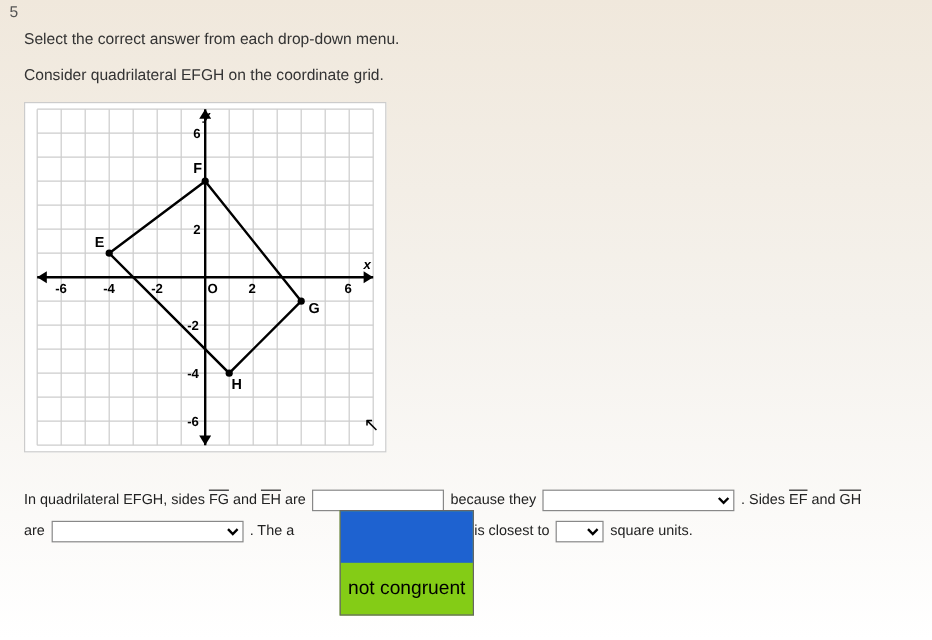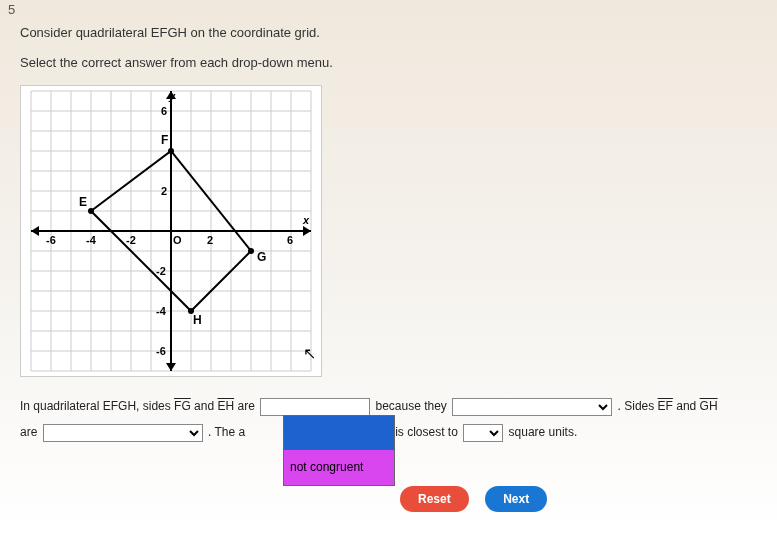--- a/index.html
+++ b/index.html
@@ -32,21 +32,21 @@
   height: 290px;
   background: #fff;
   border: 1px solid #ccc;
   position: relative;
   margin-top: 5px;
 }
 .chart-container svg {
   display: block;
 }
 .answer-area {
-  margin-top: 16px;
+  margin-top: 26px;
   font-size: 12px;
   color: #222;
   line-height: 2.2;
   position: relative;
 }
 select.dd {
   font-size: 11px;
   height: 18px;
   border: 1px solid #888;
   background: #fff;
@@ -57,22 +57,22 @@
 select.dd.open {
   color: transparent;
 }
 .overline {
   text-decoration: overline;
 }
 .dropdown-open {
   position: absolute;
   width: 110px;
   border: 1px solid #666;
-  background: #d946ef;
-  font-size: 12px;
+  background: #84cc16;
+  font-size: 16px;
   z-index: 10;
 }
 .dropdown-open .opt {
   padding: 4px 6px;
   color: #000;
 }
 .dropdown-open .opt.sel {
   background: #1e62d0;
   color: #fff;
 }
@@ -98,22 +98,22 @@
   font-size: 16px;
   color: #000;
 }
 </style>
 </head>
 <body>
 
 <div class="qnum">5</div>
 
 <div class="content">
+  <p class="instruction">Select the correct answer from each drop-down menu.</p>
   <p class="instruction">Consider quadrilateral EFGH on the coordinate grid.</p>
-  <p class="instruction">Select the correct answer from each drop-down menu.</p>
 
   <div class="chart-container">
     <svg width="300" height="290" viewBox="0 0 300 290">
       <g>
         <g stroke="#ccc" stroke-width="1">
           <line x1="10" y1="5" x2="10" y2="285"></line>
             <line x1="30" y1="5" x2="30" y2="285"></line>
           <line x1="50" y1="5" x2="50" y2="285"></line>
             <line x1="70" y1="5" x2="70" y2="285"></line>
           <line x1="90" y1="5" x2="90" y2="285"></line>
@@ -186,17 +186,13 @@
     <span>In quadrilateral EFGH, sides </span><span class="overline">FG</span><span> and </span><span class="overline">EH</span><span> are </span><select class="dd open" style="width:110px"><option></option></select><span> because they </span><select class="dd" style="width:160px"><option></option></select><span> . Sides </span><span class="overline">EF</span><span> and </span><span class="overline">GH</span>
     <br>
     <span>are </span><select class="dd" style="width:160px"><option></option></select><span> . The a</span><span style="display:inline-block; width:110px;"></span><span> EFGH is closest to </span><select class="dd" style="width:40px"><option></option></select><span> square units.</span>
 
     <div class="dropdown-open" style="left:263px; top:22px;">
       <div class="opt sel">&nbsp;</div>
       <div class="opt">not congruent</div>
     </div>
   </div>
 
-  <div class="buttons">
-    <button class="btn btn-reset">Reset</button>
-    <button class="btn btn-next">Next</button>
-  </div>
 </div>
 
 </body></html>

